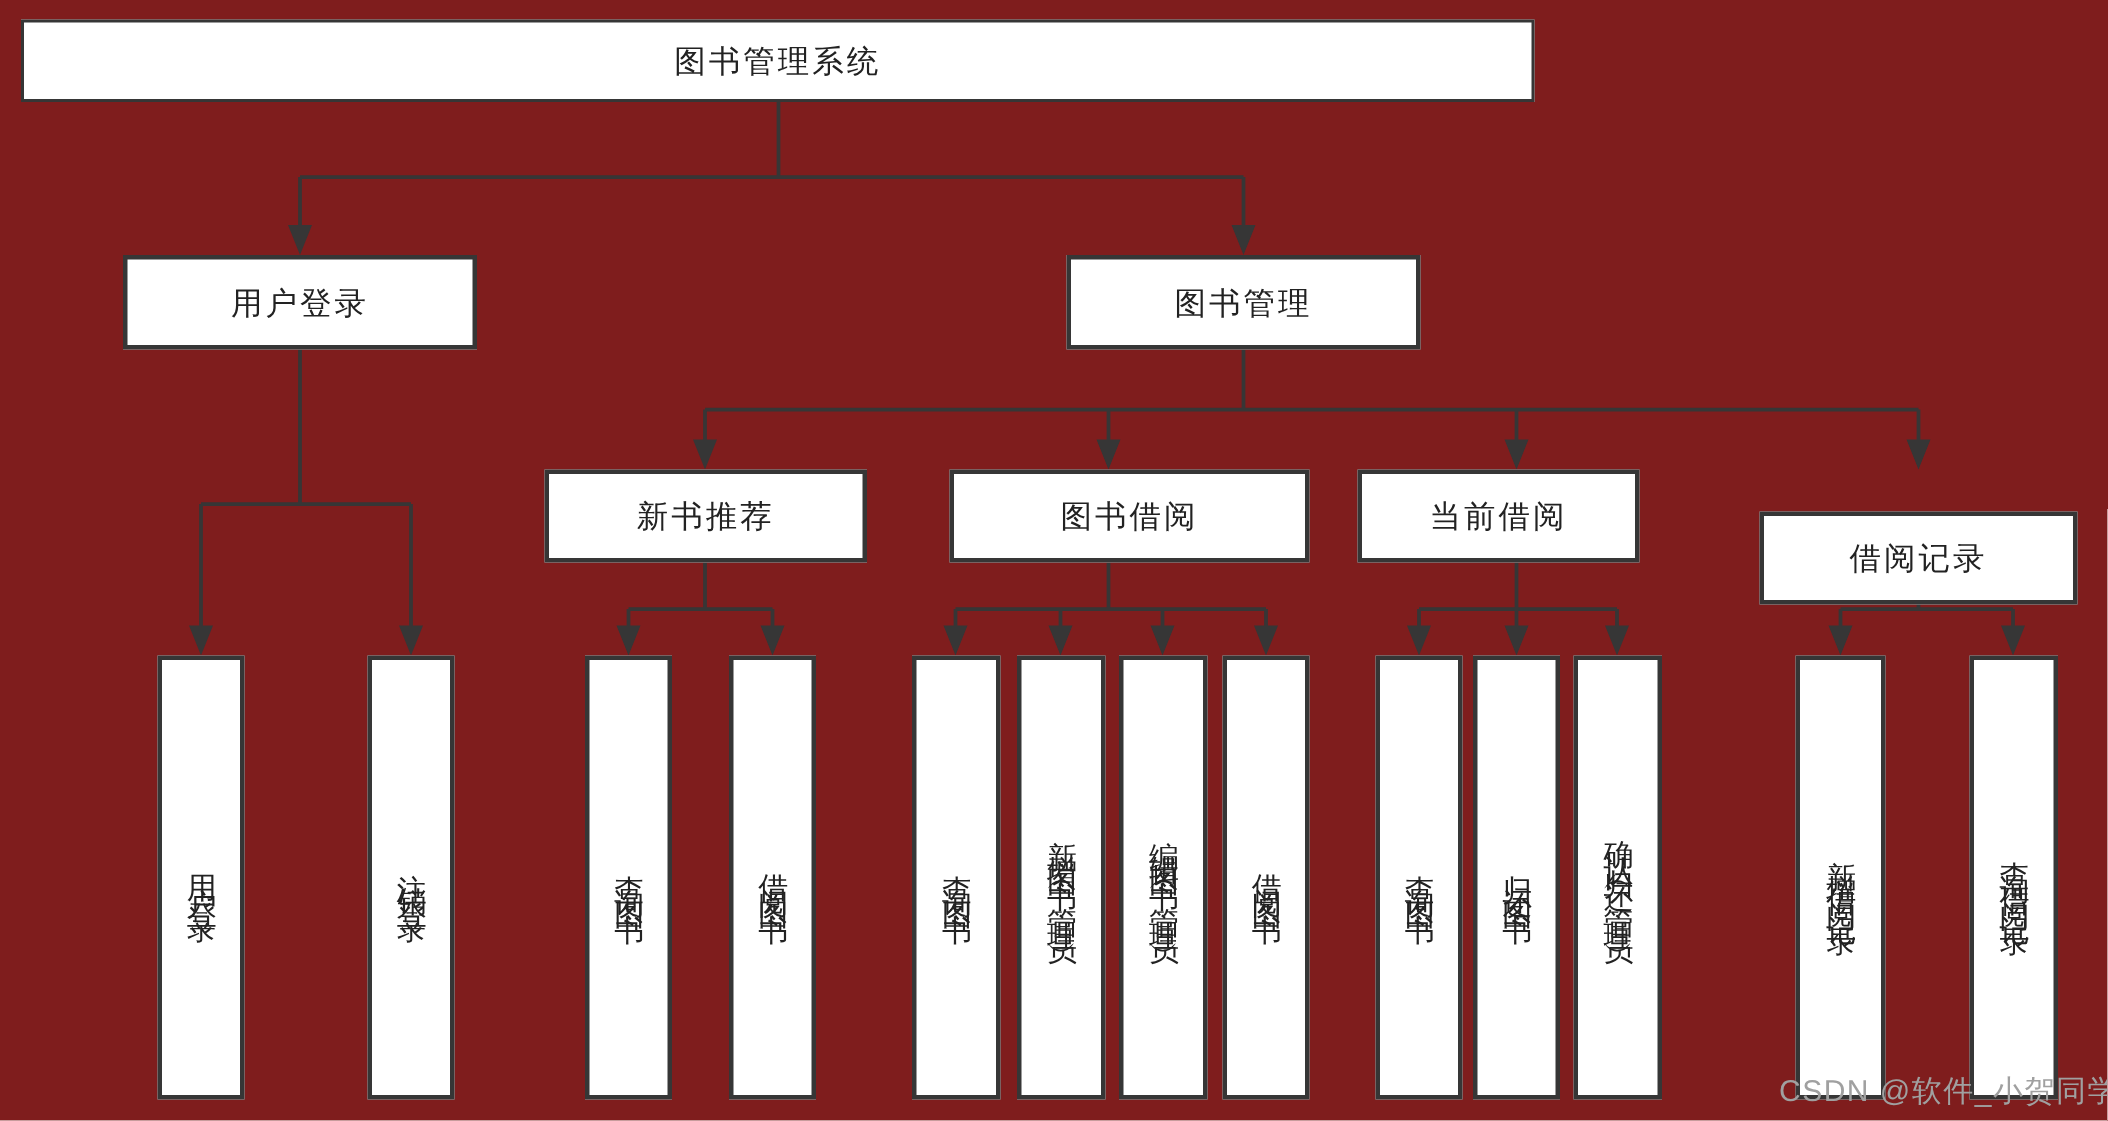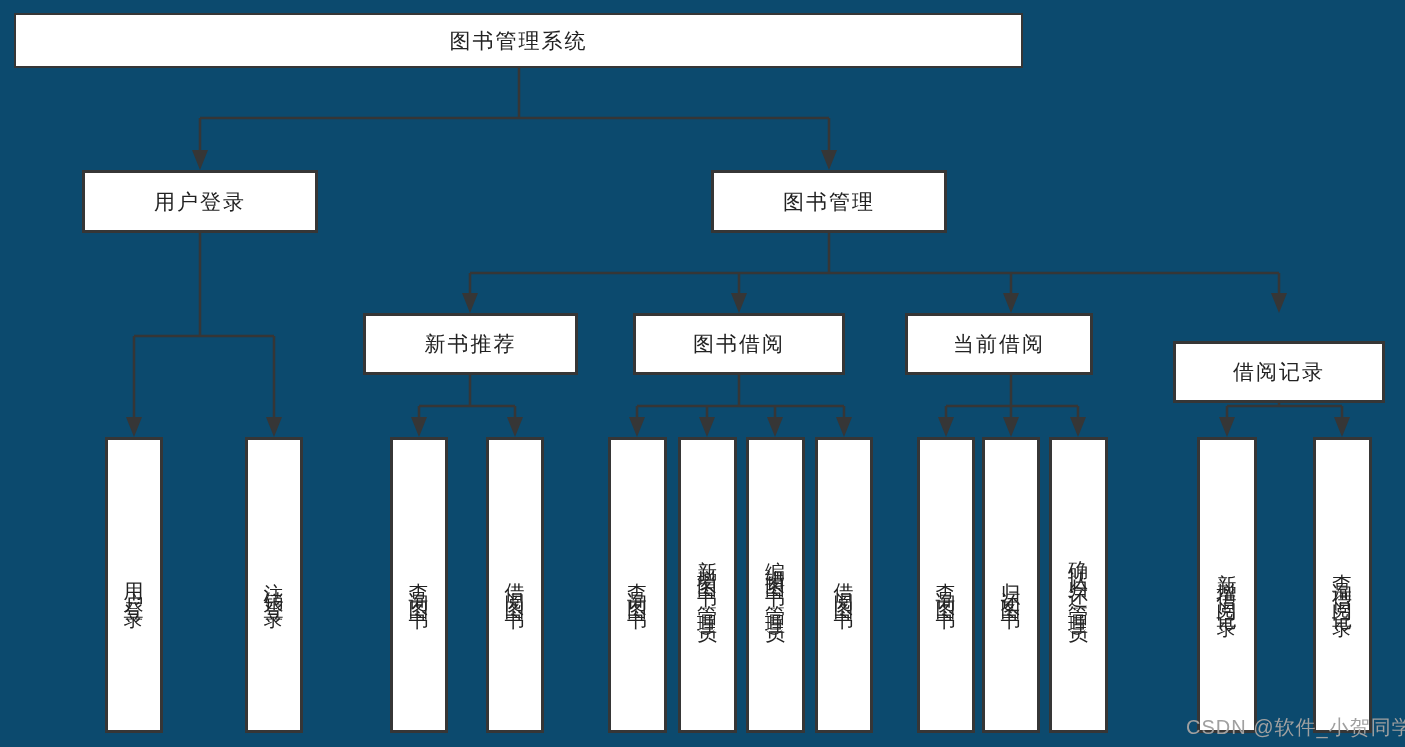--- a/index.html
+++ b/index.html
@@ -1,20 +1,20 @@
 <!DOCTYPE html>
 <html><head>
 <meta charset="utf-8">
 <style>
   html, body { margin: 0; padding: 0; background: #ffffff; }
   .stage {
     position: relative;
     width: 1405px;
     height: 747px;
-    background: #0c4a6e;
+    background: #7f1d1d;
     font-family: "Liberation Sans", "DejaVu Sans", sans-serif;
     overflow: hidden;
     text-decoration: underline;
   }
   .connectors {
     position: absolute;
     left: 0; top: 0;
     width: 1405px; height: 747px;
     pointer-events: none;
   }
@@ -94,21 +94,21 @@
       M1219 417 L1235 417 L1227 437 Z
       M1334 417 L1350 417 L1342 437 Z"></path>
   </svg>
 
   <div class="box root" style="left:14px; top:13px; width:1009px; height:55px;">图书管理系统</div>
 
   <div class="box" style="left:82px; top:170px; width:236px; height:63px;">用户登录</div>
   <div class="box" style="left:711px; top:170px; width:236px; height:63px;">图书管理</div>
 
   <div class="box" style="left:363px; top:313px; width:215px; height:62px;">新书推荐</div>
-  <div class="box" style="left:633px; top:313px; width:212px; height:62px;text-align:center;">图书借阅</div>
+  <div class="box" style="left:633px; top:313px; width:240px; height:62px;text-align:center;">图书借阅</div>
   <div class="box" style="left:905px; top:313px; width:188px; height:62px;">当前借阅</div>
   <div class="box" style="left:1173px; top:313px; width:212px; height:62px;margin-top:28px;">借阅记录</div>
 
   <div class="box leaf" style="left:105px; top:437px; width:58px; height:296px;">用户登录</div>
   <div class="box leaf" style="left:245px; top:437px; width:58px; height:296px;">注销登录</div>
 
   <div class="box leaf" style="left:390px; top:437px; width:58px; height:296px;">查询图书</div>
   <div class="box leaf" style="left:486px; top:437px; width:58px; height:296px;">借阅图书</div>
 
   <div class="box leaf" style="left:608px; top:437px; width:59px; height:296px;">查询图书</div>

